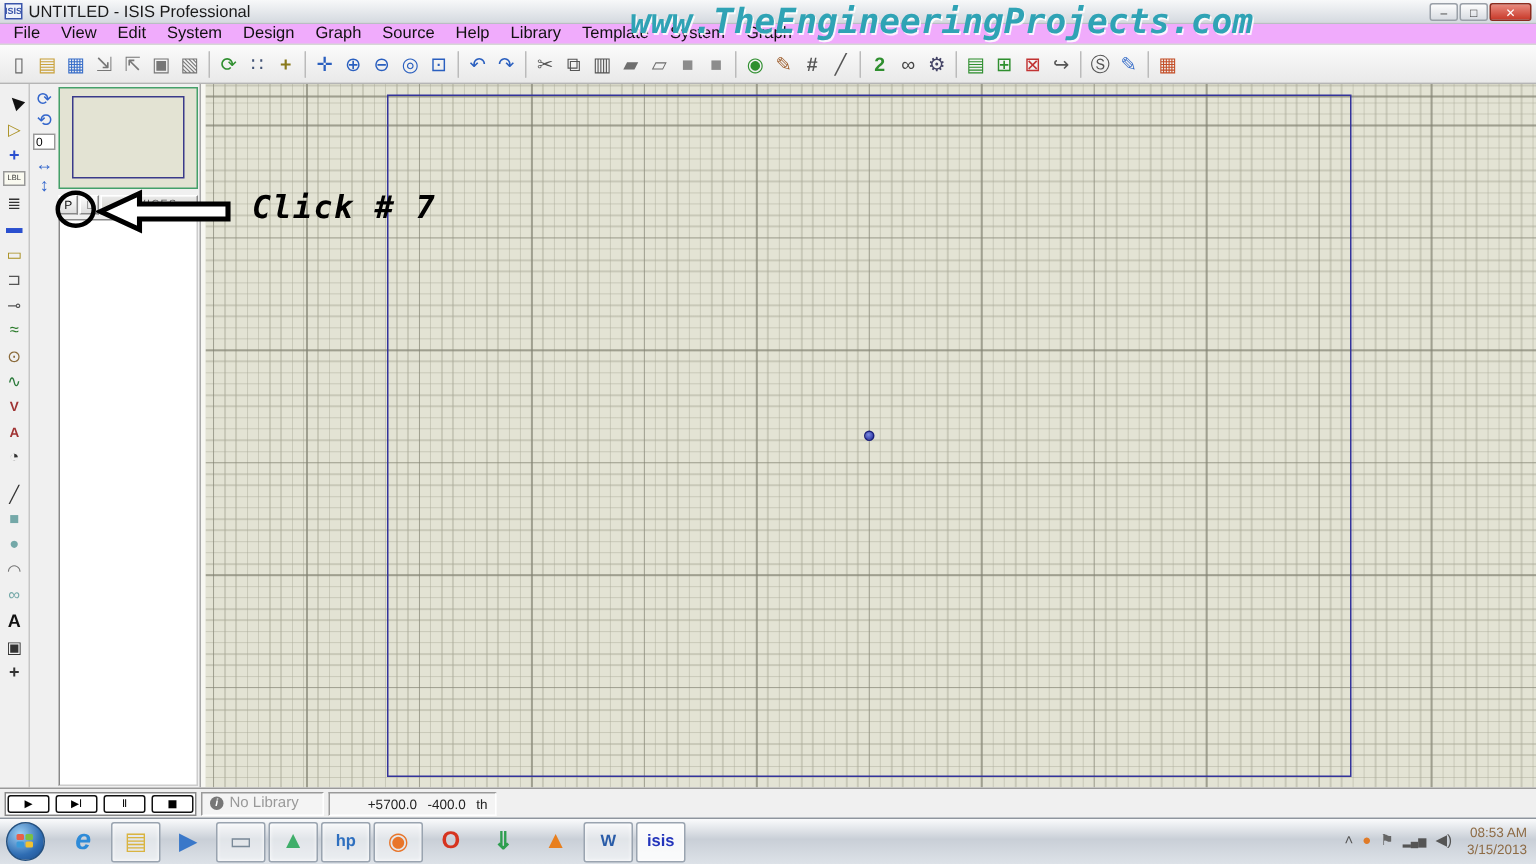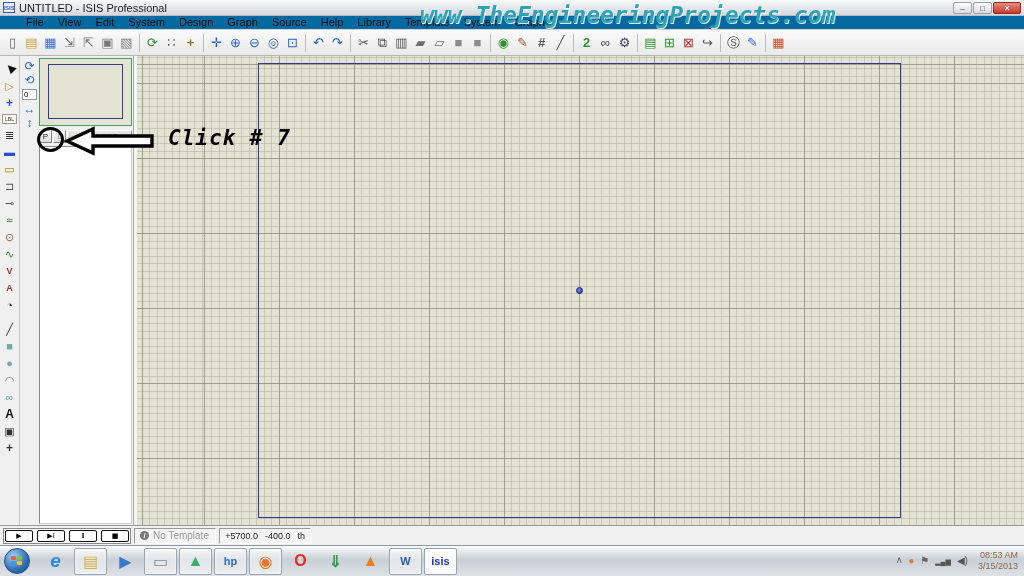--- a/index.html
+++ b/index.html
@@ -11,21 +11,21 @@
     padding:0 3px;border-bottom:1px solid #b9bec4}
   .appicon{width:12px;height:11px;border:1px solid #3a55aa;background:#eef2fa;color:#3a55aa;
     font-size:6px;font-weight:bold;display:flex;align-items:center;justify-content:center;margin-right:4px}
   .title{font-size:11px;color:#1a1a1a}
   .wbtns{margin-left:auto;display:flex;gap:1px}
   .wbtn{width:19px;height:12px;font-size:8px;line-height:11px;text-align:center;border:1px solid #9aa0a8;
     border-radius:2px;background:linear-gradient(#fdfdfd,#d8dce2);color:#333}
   .wbtn.close{width:28px;background:linear-gradient(#e98a7e,#c83a2a);color:#fff;border-color:#8c2c1f}
 
   
-  .menubar{height:14px;display:flex;align-items:flex-start;background:#0369a1;border-bottom:1px solid #d6d6d6;padding-left:19px}
+  .menubar{height:14px;display:flex;align-items:flex-start;background:#f0abfc;border-bottom:1px solid #d6d6d6;padding-left:2px}
   .mi{font-size:11px;line-height:13px;padding:0 7px;color:#111;white-space:nowrap}
 
   .watermark{position:absolute;left:420px;top:2px;z-index:50;pointer-events:none;
     font-family:"DejaVu Sans Mono",monospace;font-weight:bold;font-style:italic;font-size:23px;
     color:#2fa3b5;text-shadow:1px 1px 0 rgba(255,255,255,.85)}
 
   
   .toolbar{height:26px;background:linear-gradient(#fbfbfb,#e9e9e9);border-bottom:1px solid #b5b5b5;
     display:flex;align-items:center;padding-left:3px}
   .tbi{width:17px;height:18px;display:flex;align-items:center;justify-content:center;font-size:13px;margin:0 1px;border-radius:2px}
@@ -85,21 +85,21 @@
   .simpanel{width:128px;height:16px;border:1px solid #888;background:#fff;display:flex;align-items:center;
     justify-content:space-between;padding:0 1px}
   .simb{width:28px;height:12px;background:#fff;border:1px solid #111;border-radius:2px;font-size:7px;
     display:flex;align-items:center;justify-content:center;font-family:"DejaVu Sans",sans-serif}
   .spanel{height:16px;border:1px solid;border-color:#9a9a9a #fff #fff #9a9a9a;background:#f4f4f4;
     display:flex;align-items:center;font-size:10px;padding:0 5px;margin-left:3px}
   .msg{width:82px;color:#999}
   .info-ic{min-width:9px;width:9px;height:9px;border-radius:50%;background:#777;color:#fff;font-size:7px;
     font-weight:bold;font-style:italic;display:flex;align-items:center;justify-content:center;margin-right:4px}
   .sheetpanel{flex:1;color:#111}
-  .coords{width:92px;font-size:9px;justify-content:flex-end;gap:7px;color:#222}
+  .coords{width:112px;font-size:9px;justify-content:flex-end;gap:7px;color:#222}
 
   
   .taskbar{position:absolute;top:545px;left:0;width:1024px;height:31px;
     background:linear-gradient(#fafbfc,#c9cfd7 45%,#dde2e8);border-top:1px solid #8e959e;
     display:flex;align-items:center;padding:0 2px}
   .startorb{width:26px;height:26px;border-radius:50%;border:1px solid #24507f;margin:0 8px 0 2px;
     background:radial-gradient(circle at 35% 30%,#9ed1f5,#2f6db3 60%,#1a4a8a);
     display:flex;align-items:center;justify-content:center}
   .flag{width:13px;height:11px;display:grid;grid-template-columns:5px 5px;grid-template-rows:4px 4px;gap:1px}
   .flag i{border-radius:1px;display:block}
@@ -264,21 +264,21 @@
 <div class="statusbar">
   <div class="simpanel">
 
   <button class="simb">▶</button>
       <button class="simb">▶Ⅰ</button>
       <button class="simb">Ⅱ</button>
       <button class="simb">■</button>
     </div>
   <div class="spanel msg">
     <span class="info-ic">i</span>
-    <span>No Template</span>
+    <span>No Library</span>
   </div>
   <div class="spanel coords">
     <span>+5700.0</span>
     <span>-400.0</span>
     <span>th</span>
   </div>
 </div>
 
 <div class="taskbar">
   <div class="startorb">

